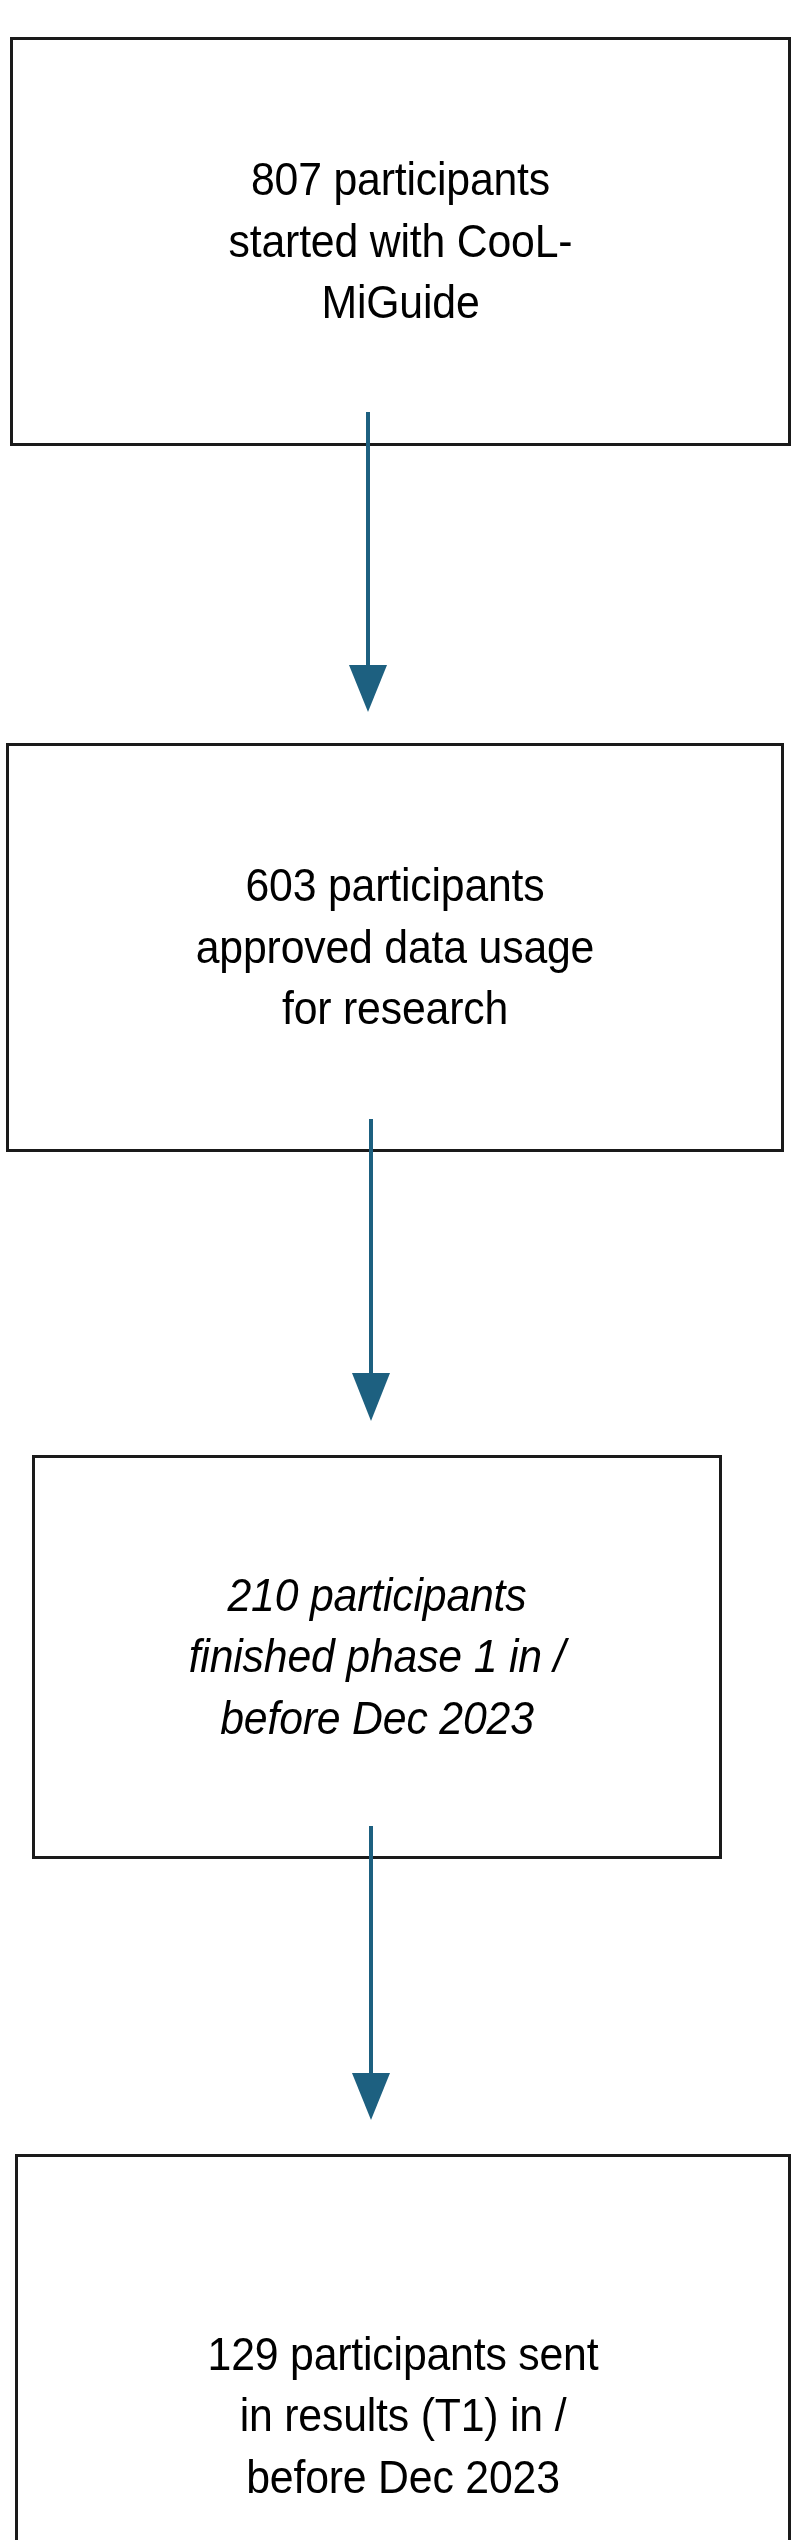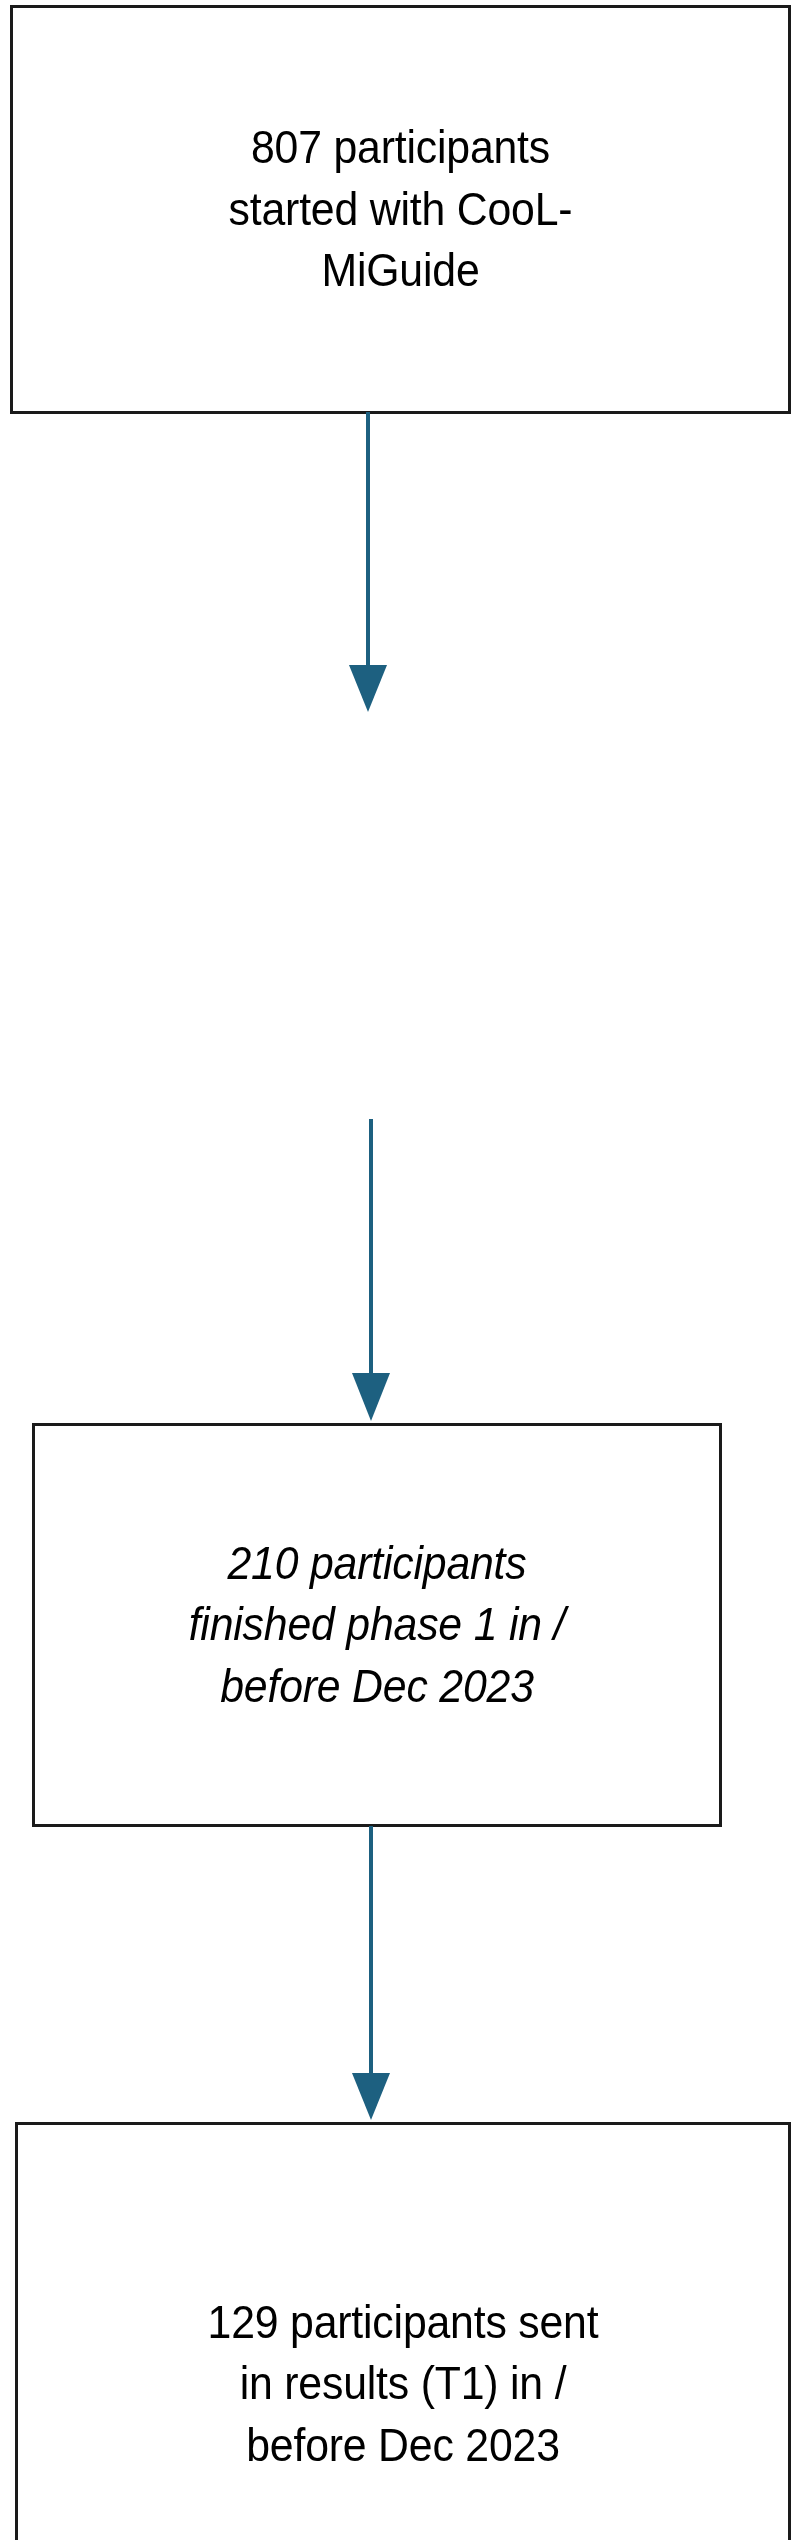--- a/index.html
+++ b/index.html
@@ -23,20 +23,21 @@
   
   .flow-box {
     position: absolute;
     box-sizing: border-box;
     background: #ffffff;
     border: 3px solid #1a1a1a;
     display: flex;
     align-items: center;
     justify-content: center;
     padding: 0 14px;
+    margin-top: 32px;
   }
 
   .flow-box-label {
     display: block;
     width: 100%;
     text-align: center;
     color: #000000;
     font-size: 46px;
     line-height: 1.34;
     font-weight: 400;
@@ -78,20 +79,25 @@
 MiGuide</span>
   </div>
 
   <div class="connector" id="connector-1">
     <svg width="802" height="305" viewBox="0 0 802 305" xmlns="http://www.w3.org/2000/svg">
       <line x1="368" y1="2" x2="368" y2="258" stroke="#1d6080" stroke-width="4"></line>
       <polygon points="349,255 387,255 368,302" fill="#1d6080"></polygon>
     </svg>
   </div>
 
+  <div class="flow-box" id="box-2">
+    <span class="flow-box-label">603 participants
+approved data usage
+for research</span>
+  </div>
 
   <div class="connector" id="connector-2">
     <svg width="802" height="310" viewBox="0 0 802 310" xmlns="http://www.w3.org/2000/svg">
       <line x1="371" y1="3" x2="371" y2="260" stroke="#1d6080" stroke-width="4"></line>
       <polygon points="352,257 390,257 371,305" fill="#1d6080"></polygon>
     </svg>
   </div>
 
   <div class="flow-box" id="box-3">
     <span class="flow-box-label">210 participants

